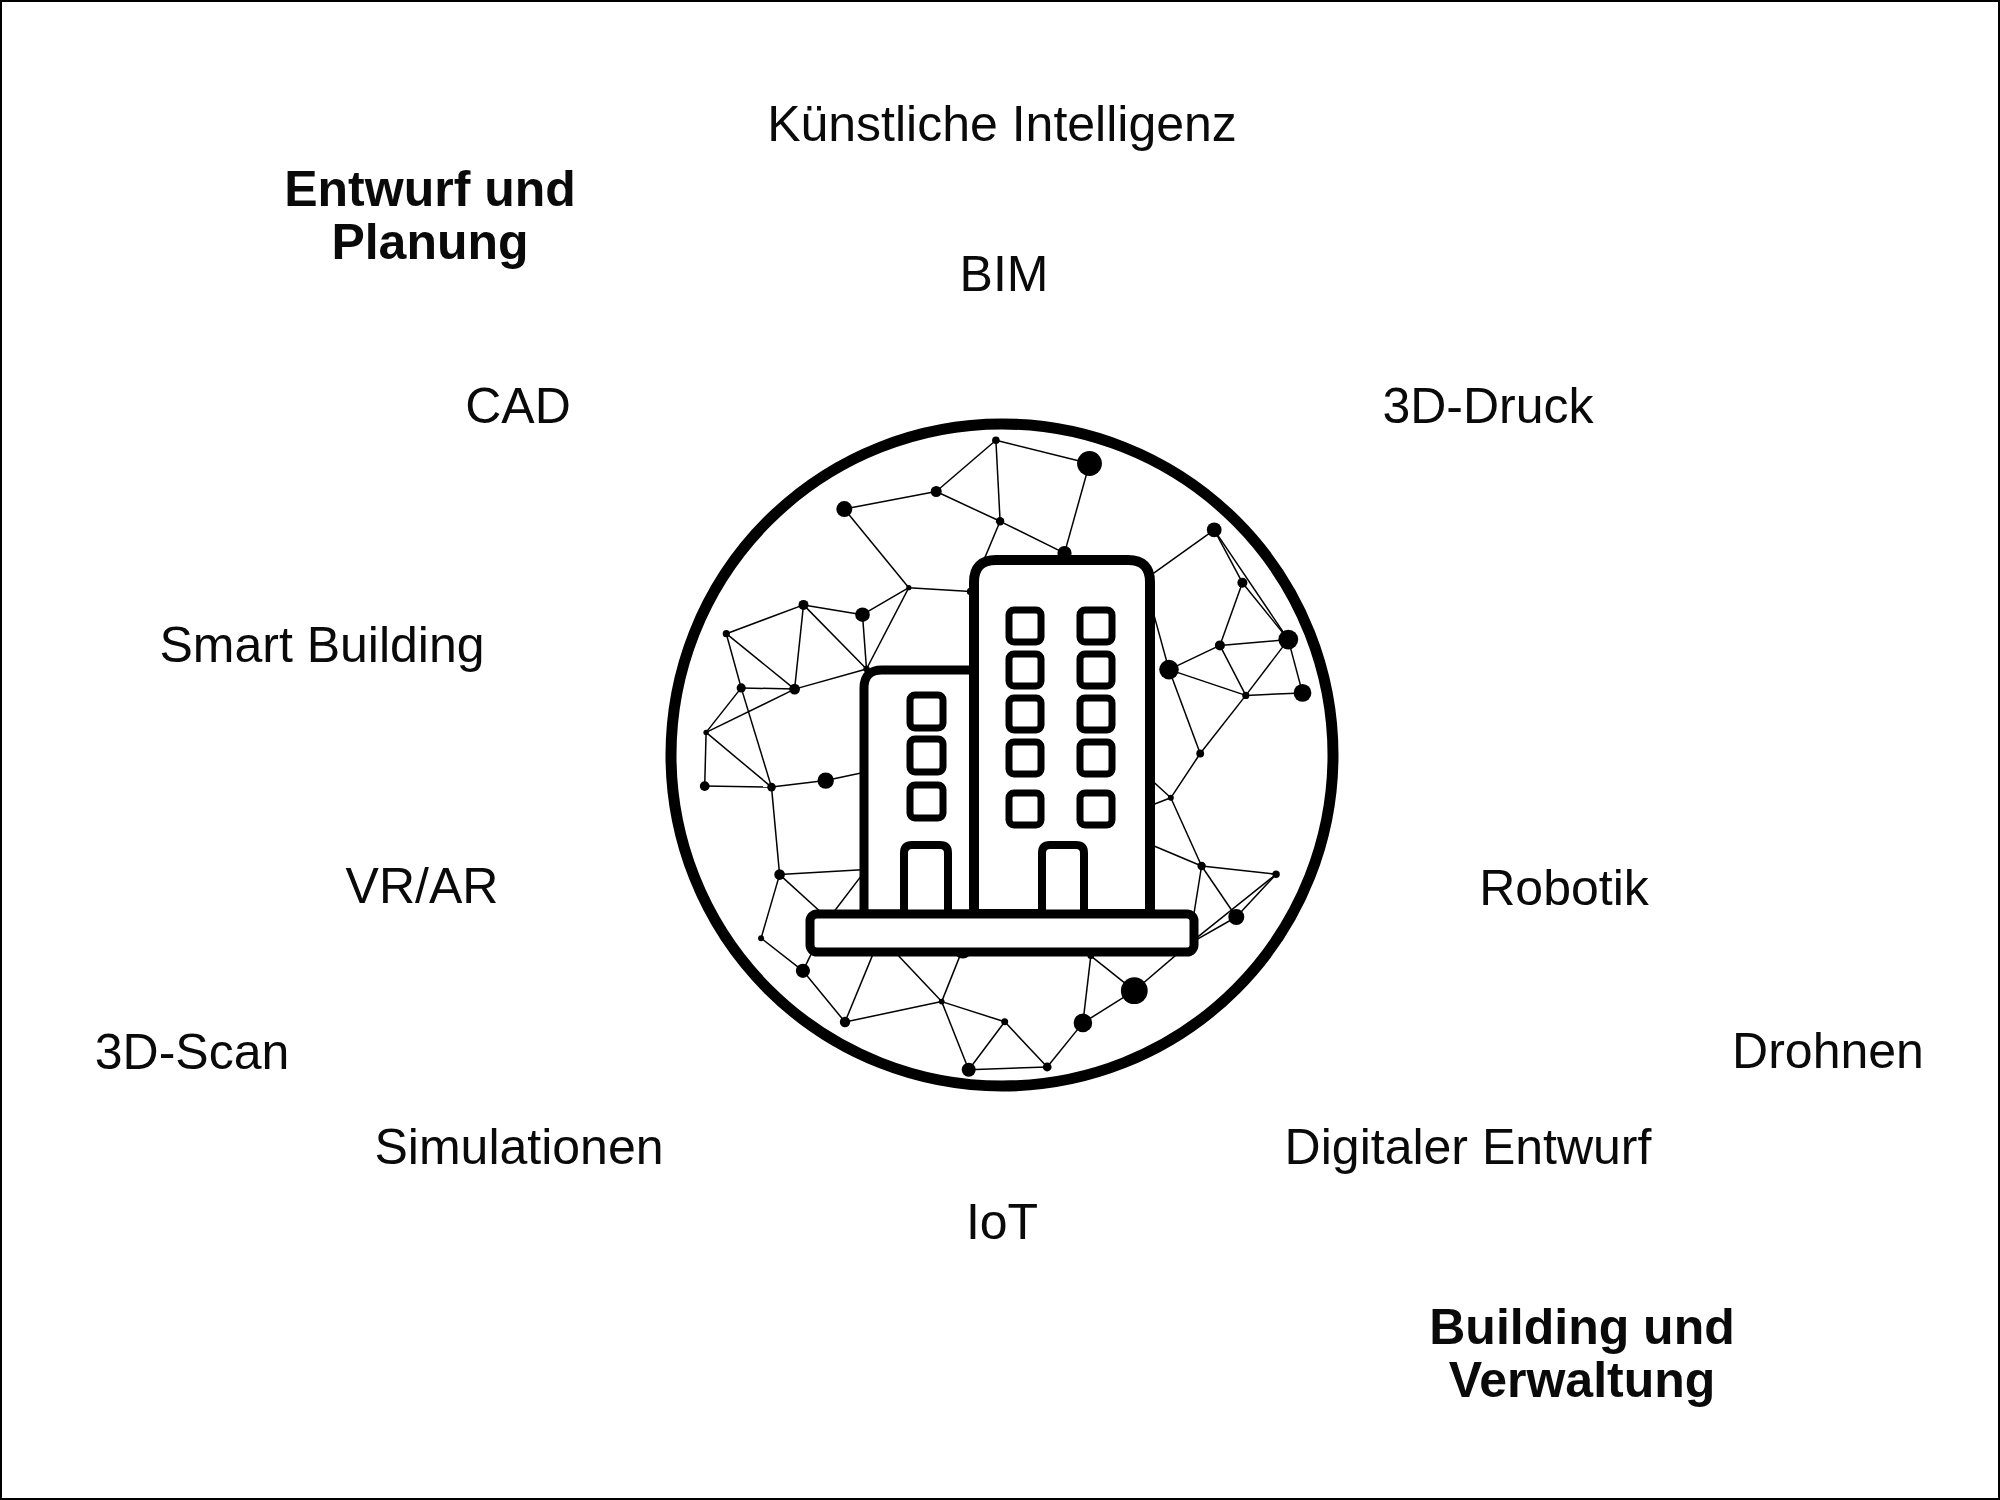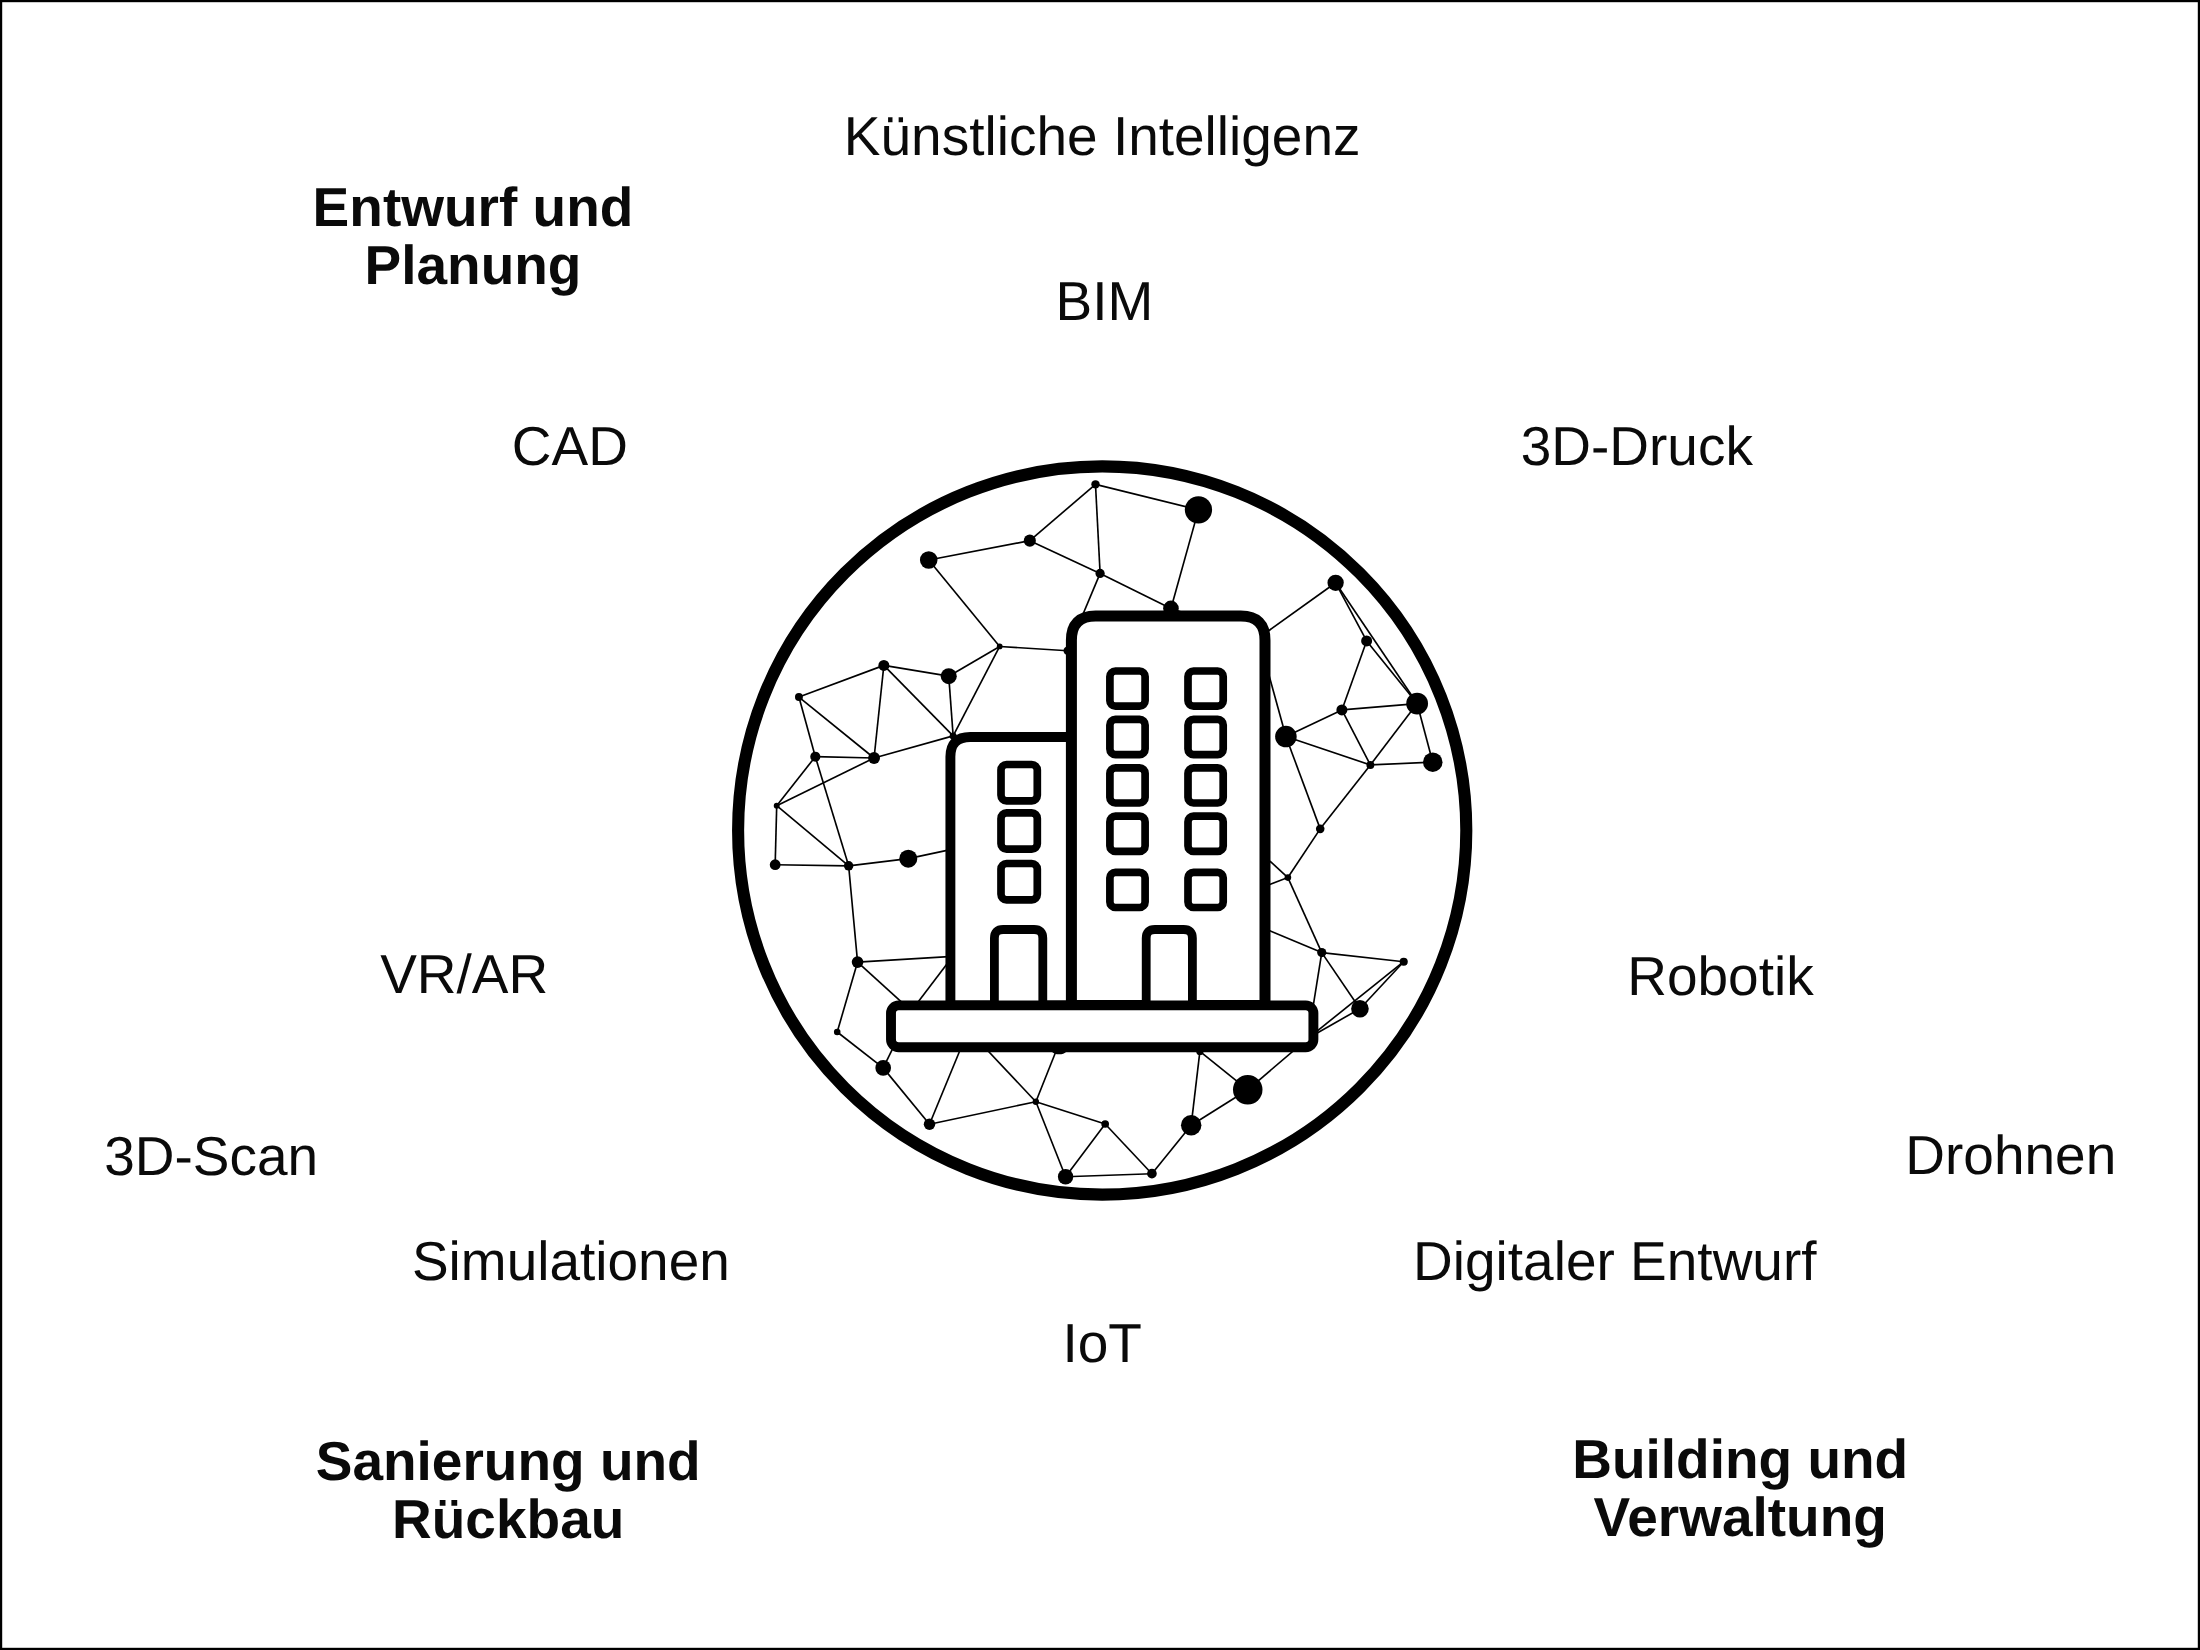--- a/index.html
+++ b/index.html
@@ -229,28 +229,27 @@
       <path d="M 1040 912 L 1040 851 Q 1040 843 1048 843 L 1074 843 Q 1082 843 1082 851 L 1082 912 Z" stroke-width="8"></path>
 
       <rect x="808" y="912" width="384" height="38" rx="7" stroke-width="9"></rect>
     </g>
   </svg>
 
   <div class="label tech" style="left:1000px;top:122px">Künstliche Intelligenz</div>
   <div class="label tech" style="left:1002px;top:272px">BIM</div>
   <div class="label tech" style="left:516px;top:404px">CAD</div>
   <div class="label tech" style="left:1486px;top:404px">3D-Druck</div>
+  <div class="label tech" style="left:320px;top:643px">Smart Building</div>
   <div class="label tech" style="left:420px;top:884px">VR/AR</div>
   <div class="label tech" style="left:1562px;top:886px">Robotik</div>
   <div class="label tech" style="left:190px;top:1050px">3D-Scan</div>
   <div class="label tech" style="left:1826px;top:1049px">Drohnen</div>
   <div class="label tech" style="left:517px;top:1145px">Simulationen</div>
   <div class="label tech" style="left:1466px;top:1145px">Digitaler Entwurf</div>
   <div class="label tech" style="left:1000px;top:1220px">IoT</div>
 
   <div class="label phase" style="left:428px;top:177px">Entwurf und
 Planung</div>
-  <div class="label phase" style="left:460px;top:1317px">Sanierung und
-Rückbau</div>
   <div class="label phase" style="left:1580px;top:1315px">Building und
 Verwaltung</div>
 
 </div>
 
 </body></html>

